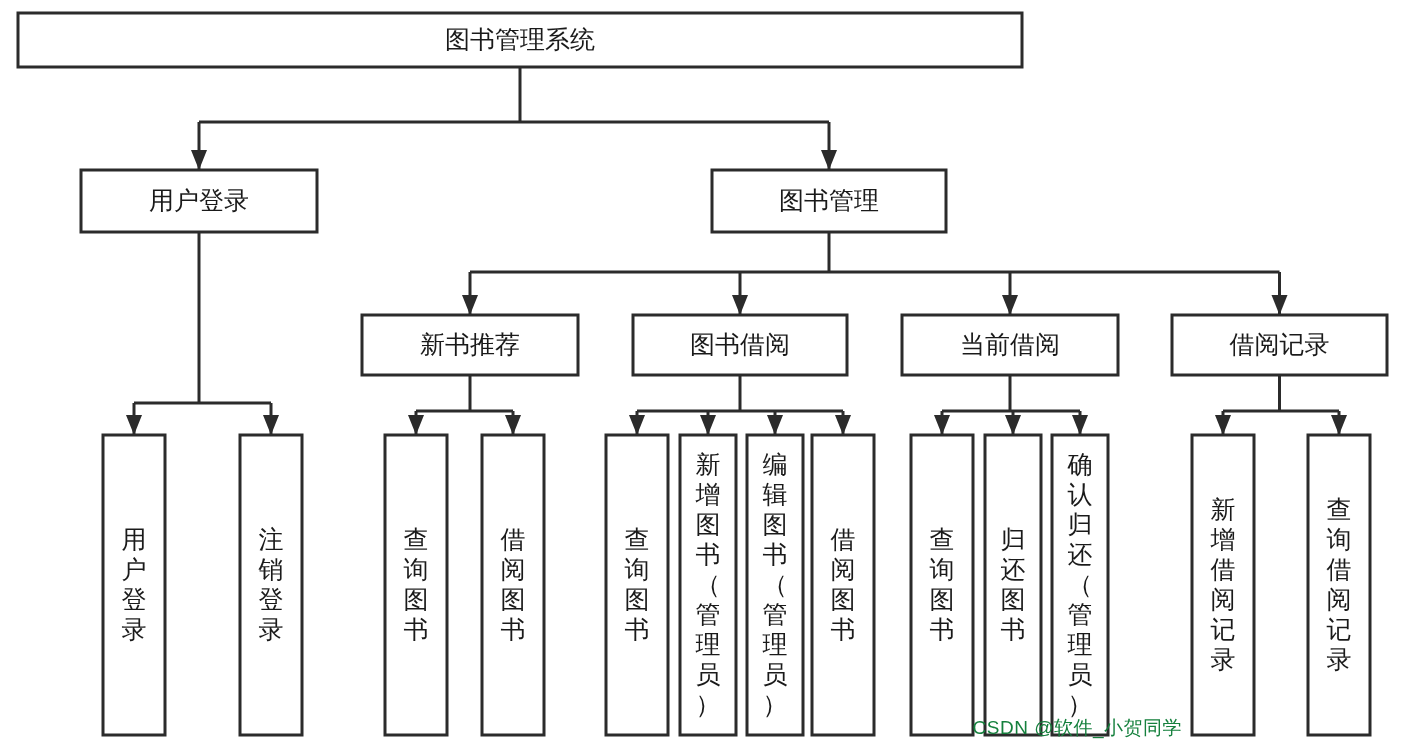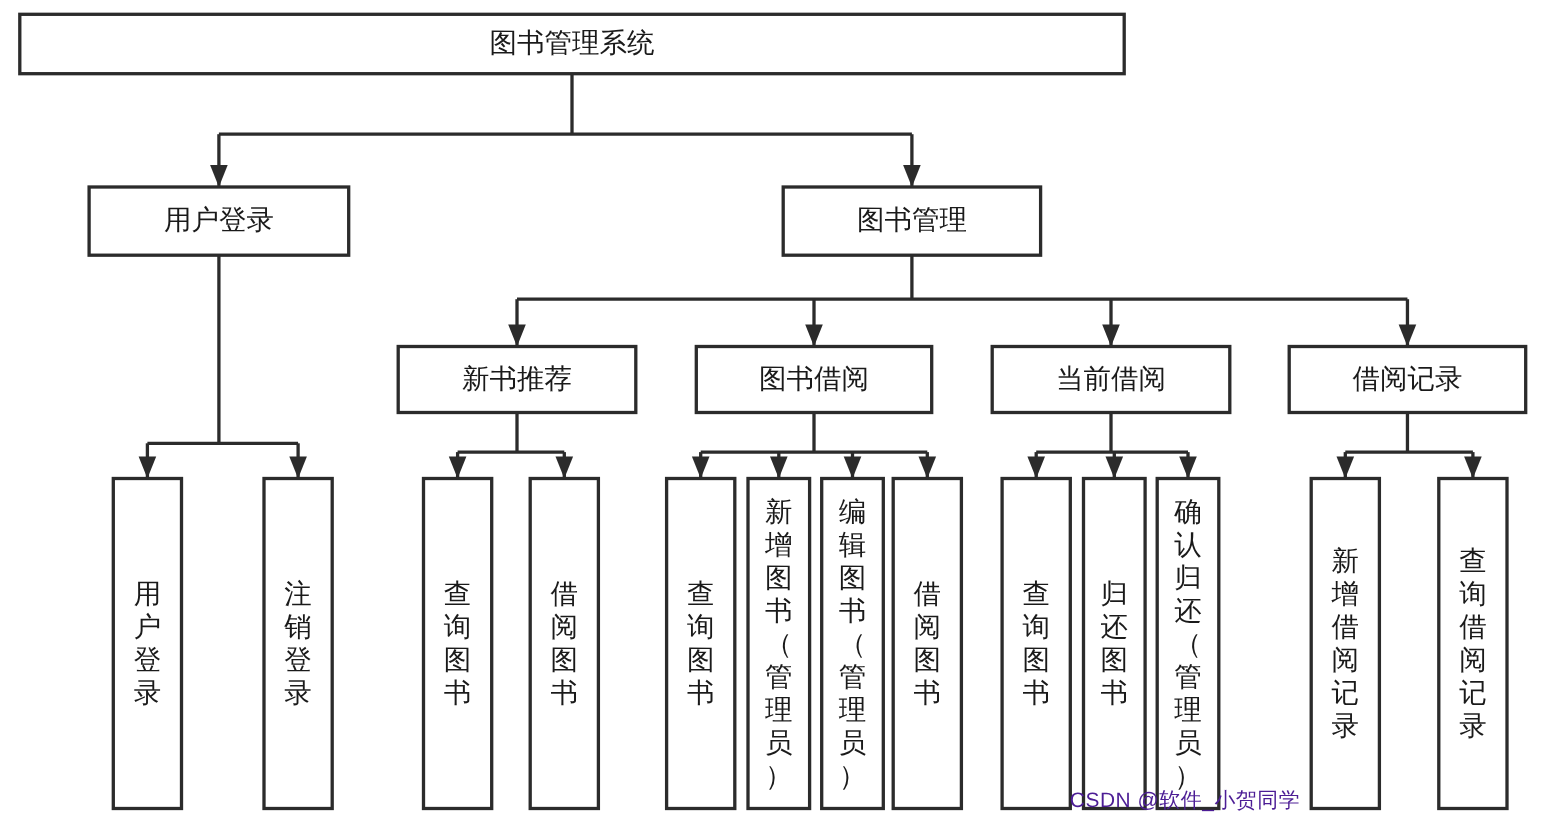--- a/index.html
+++ b/index.html
@@ -55,21 +55,21 @@
     font-family: "Liberation Sans", "DejaVu Sans", sans-serif;
     font-size: 25px;
     text-anchor: middle;
   }
   .watermark {
     position: absolute;
     right: 16px;
     bottom: 6px;
     font-family: "Liberation Sans", "DejaVu Sans", sans-serif;
     font-size: 19px;
-    color: #4c1d95;
+    color: #15803d;
     letter-spacing: 0.5px;
     white-space: nowrap;
     pointer-events: none;
   }
 </style>
 </head>
 <body>
 
 <div id="diagram-root">
 

